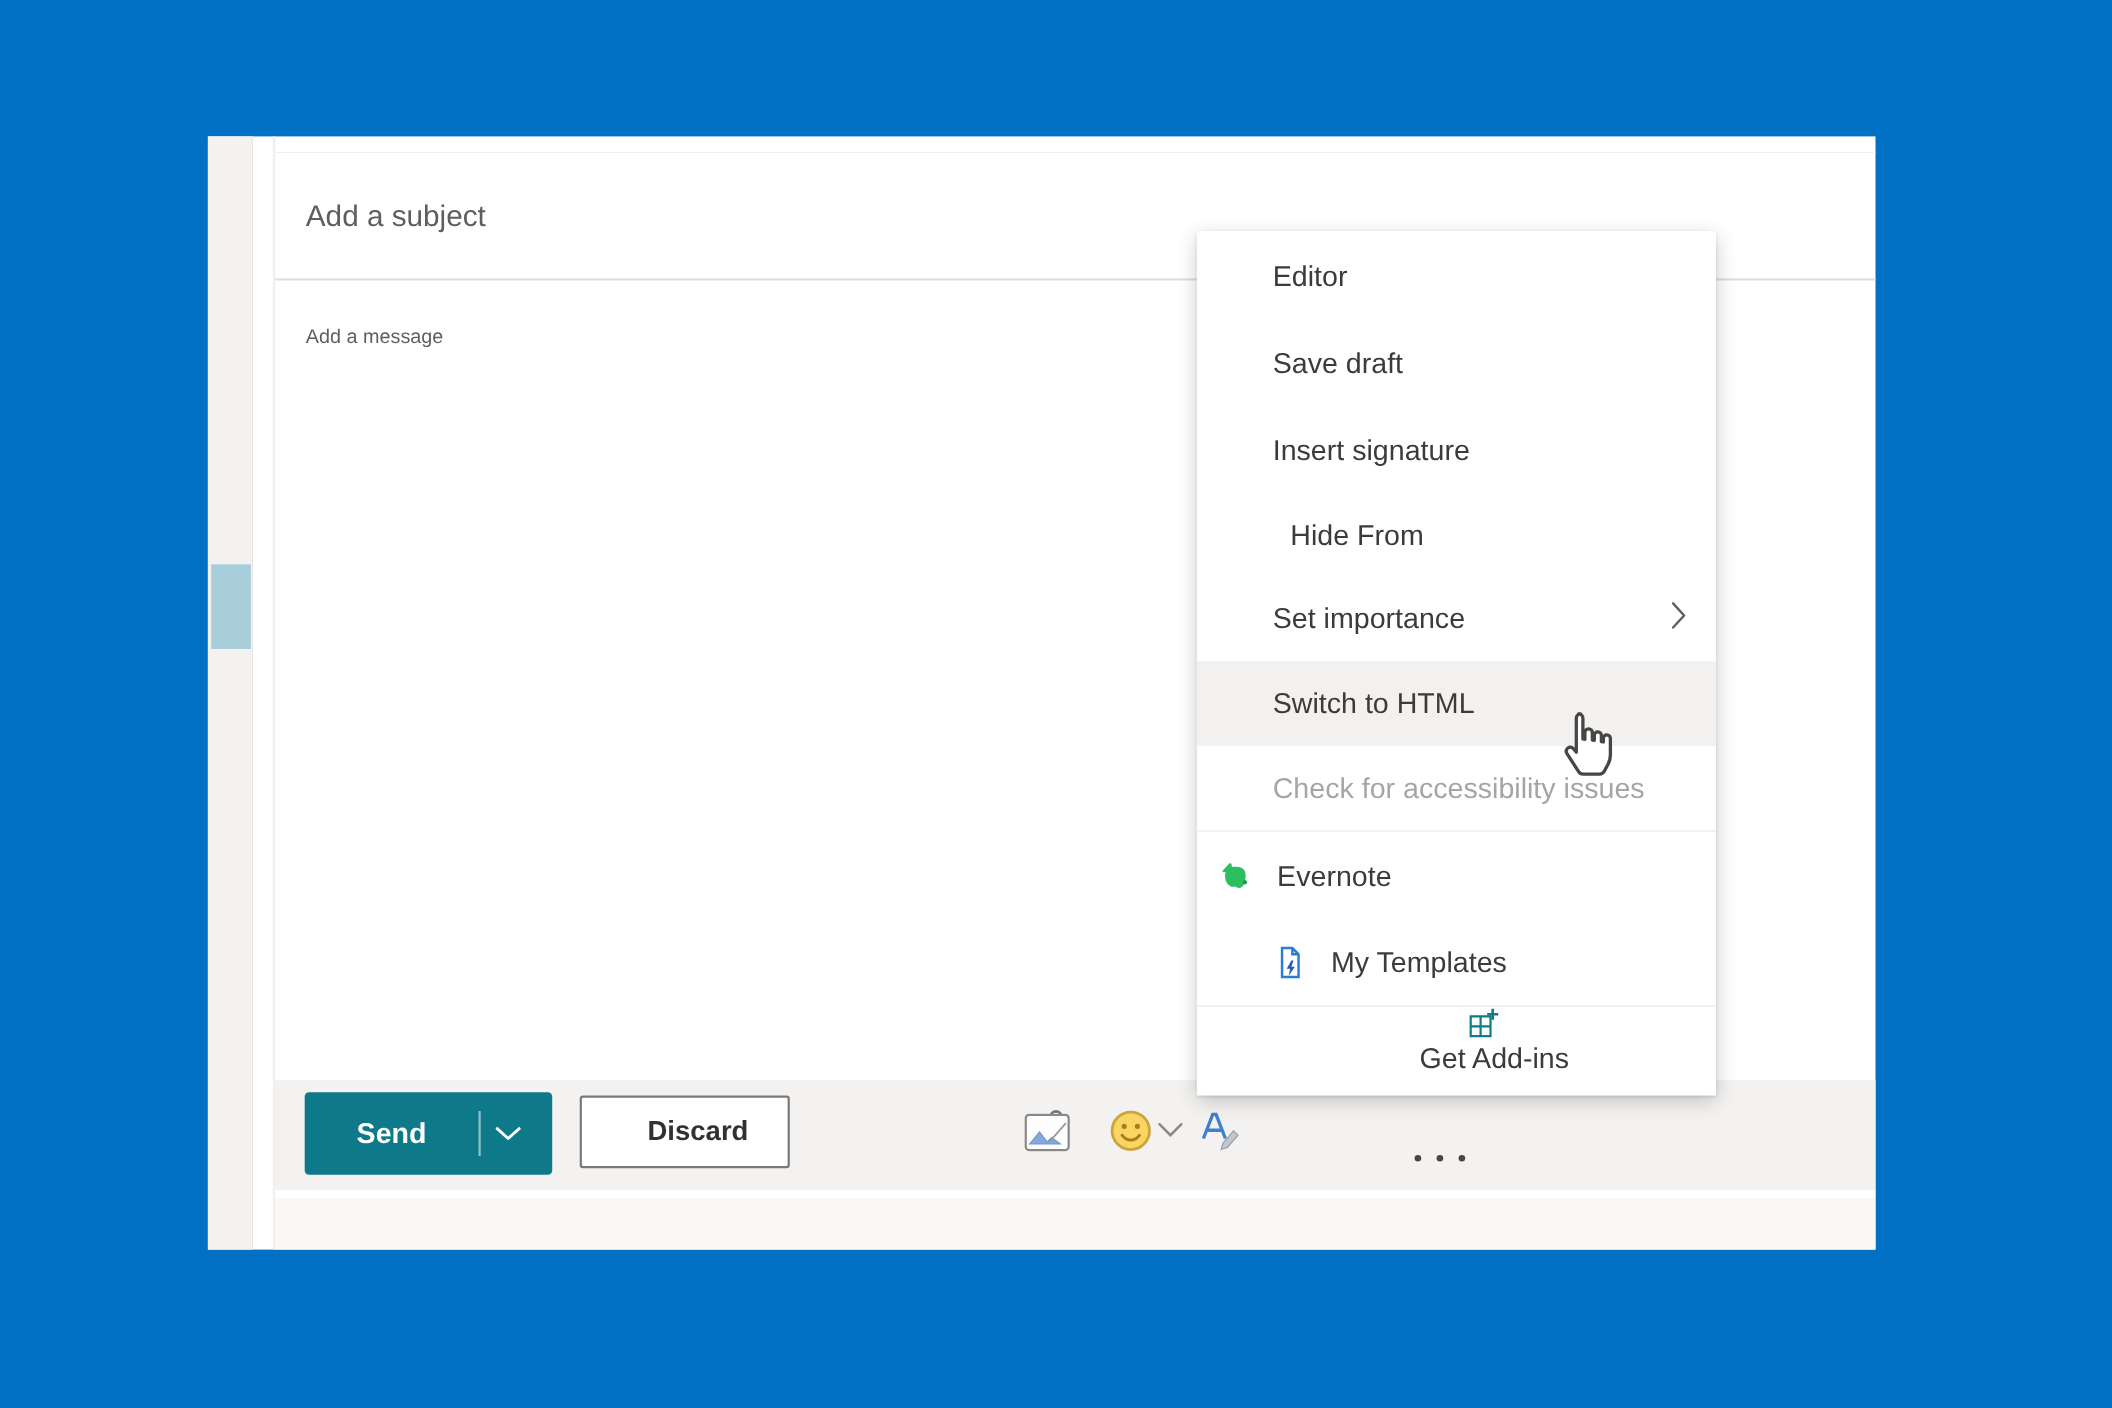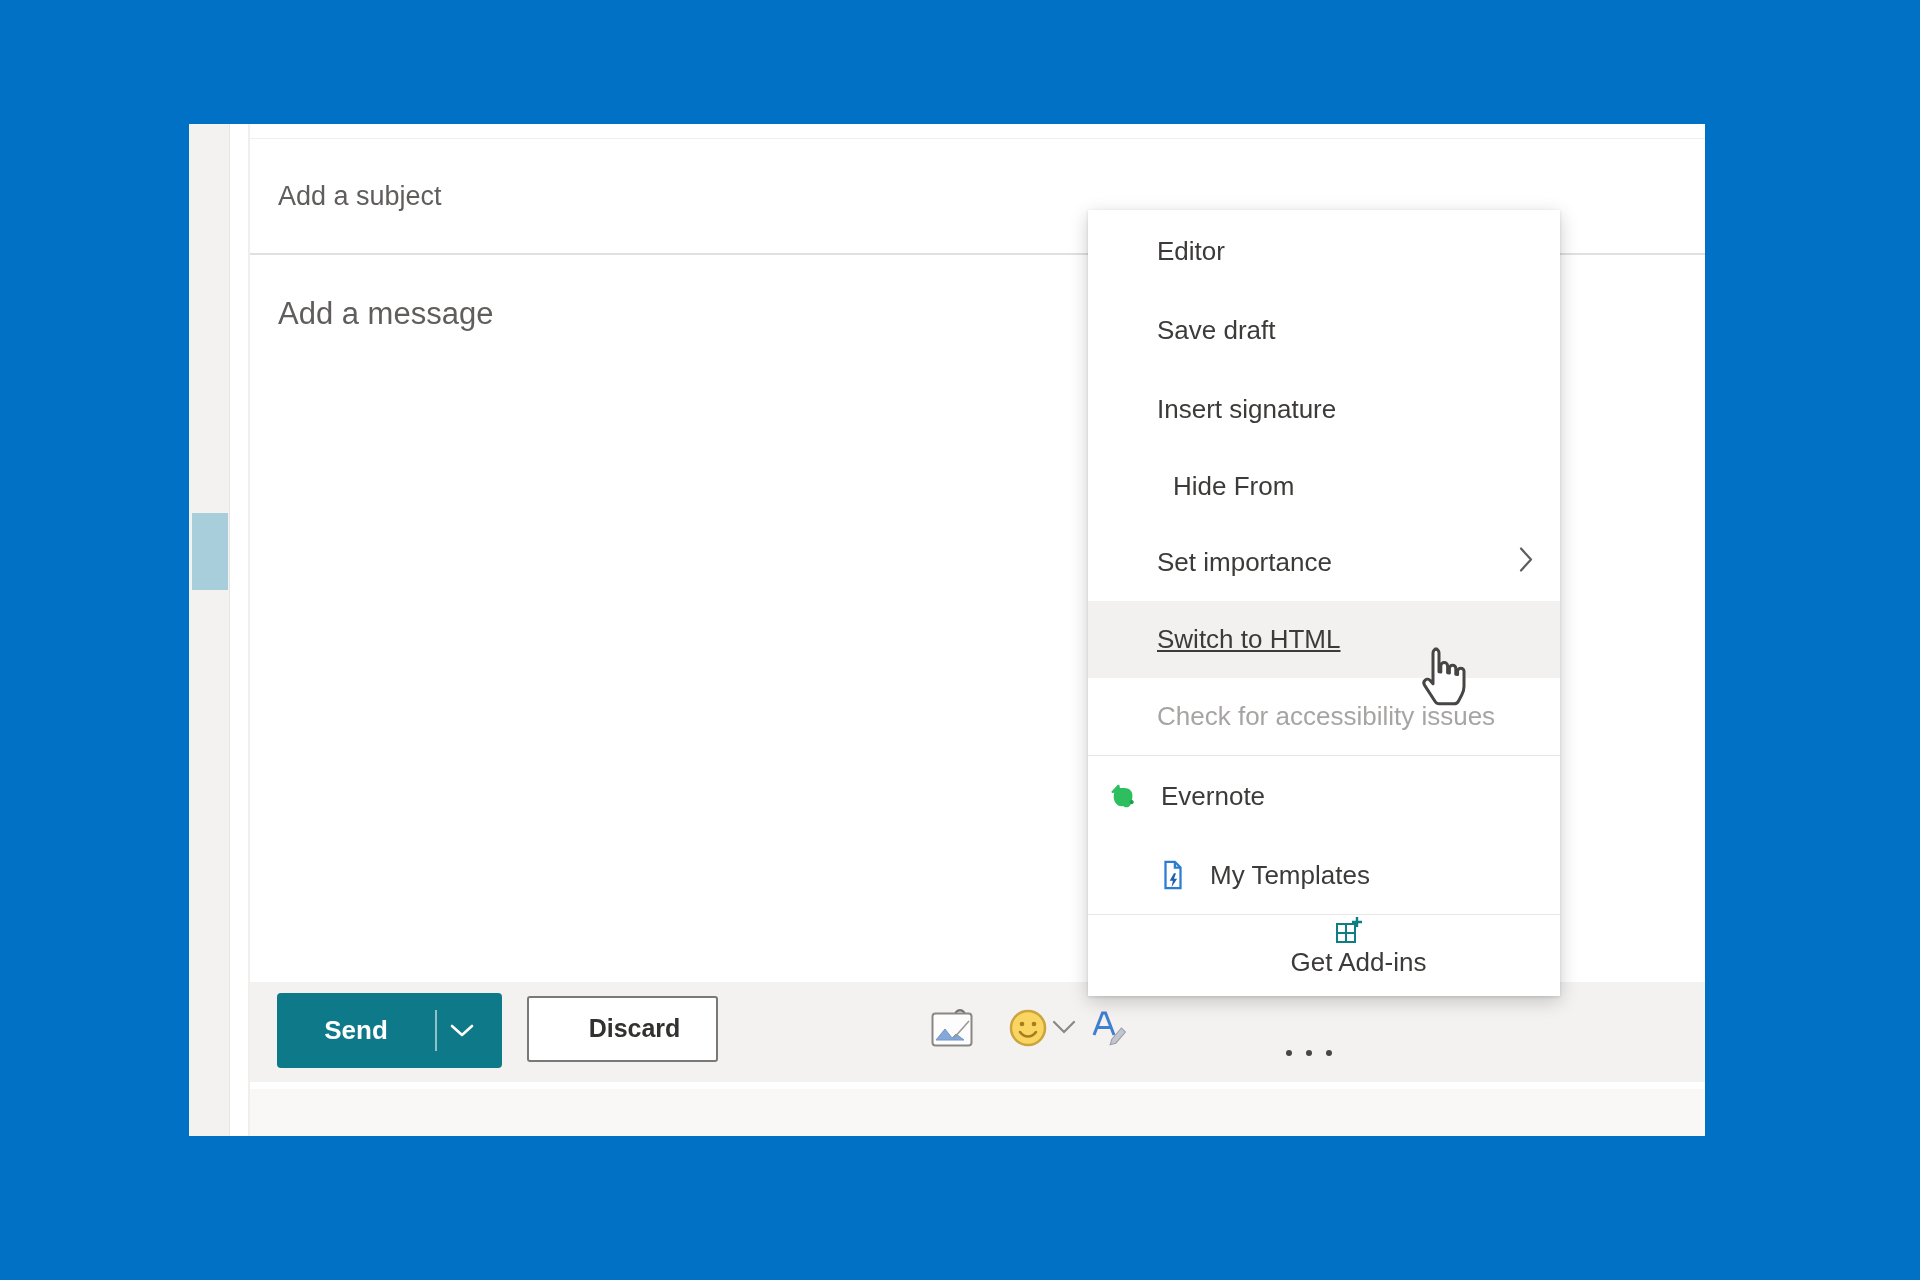--- a/index.html
+++ b/index.html
@@ -17,21 +17,21 @@
   .card{left:189px;top:124px;width:1516px;height:1012px;background:var(--card);}
   .rail{left:0;top:0;width:41px;height:1012px;background:var(--rail);border-right:1px solid #e7e5e3;}
   .rail-thumb{left:3px;top:389px;width:36px;height:77px;background:var(--thumb);}
   .gutter-line{left:59px;top:0;width:2px;height:1012px;background:var(--hairline);}
   .hairline-top{left:61px;top:14px;width:1455px;height:1px;background:var(--hairline);}
   .subject-line{left:61px;top:129px;width:1455px;height:2px;background:var(--line);}
   .subject-field{left:61px;top:15px;width:1455px;height:114px;padding-left:36px;}
   .subject-field .ph{position:absolute;left:28px;top:0;height:114px;line-height:114px;
     font-size:27px;color:var(--placeholder);}
   .message-field{left:61px;top:131px;width:1455px;height:727px;}
-  .message-field .ph{position:absolute;left:28px;top:41px;font-size:31px;color:var(--placeholder);}
+  .message-field .ph{position:absolute;left:28px;top:41px;font-size:18px;color:var(--placeholder);}
 
   
   .toolbar{left:61px;top:858px;width:1455px;height:100px;background:var(--toolbar);}
   .footer-gap{left:61px;top:958px;width:1455px;height:7px;background:#ffffff;}
   .footer{left:61px;top:965px;width:1455px;height:47px;background:#f9f8f7;}
 
   .send-btn{left:27px;top:11px;width:225px;height:75px;background:var(--send);
     border-radius:4px;color:#fff;cursor:default;}
   .send-label{position:absolute;left:0;top:0;width:158px;height:75px;line-height:75px;
     text-align:center;font-size:26px;font-weight:bold;color:#fff;}
@@ -46,21 +46,21 @@
   .dots{position:absolute;left:1034px;top:66px;width:60px;height:10px;}
   .dots i{position:absolute;top:2px;width:6px;height:6px;border-radius:50%;background:#494745;}
   .dots i:nth-child(1){left:2px}.dots i:nth-child(2){left:22px}.dots i:nth-child(3){left:42px}
 
   
   .menu{left:1088px;top:210px;width:472px;height:786px;background:#fff;
     box-shadow:0 5px 18px rgba(0,0,0,.20), 0 1px 3px rgba(0,0,0,.12);
     padding-top:2px;z-index:5;}
   .menu-item{position:relative;display:flex;align-items:center;padding-left:69px;
     font-size:26px;color:var(--text);cursor:default;}
-  .menu-item.highlighted{background:var(--highlight);text-decoration:underline;}
+  .menu-item.highlighted{background:var(--highlight);}
   .menu-item.disabled{color:var(--disabled);}
   .menu-item .mi-icon{width:32px;height:32px;margin-right:21px;display:inline-flex;
     align-items:center;justify-content:center;flex:0 0 32px;}
   .menu-item .sub-chevron{position:absolute;right:26px;top:50%;transform:translateY(-50%);}
   .menu-sep{height:1px;background:#e9e7e5;margin:0;}
 
   .cursor{left:1416px;top:646px;z-index:9;}
 </style>
 </head>
 <body>

